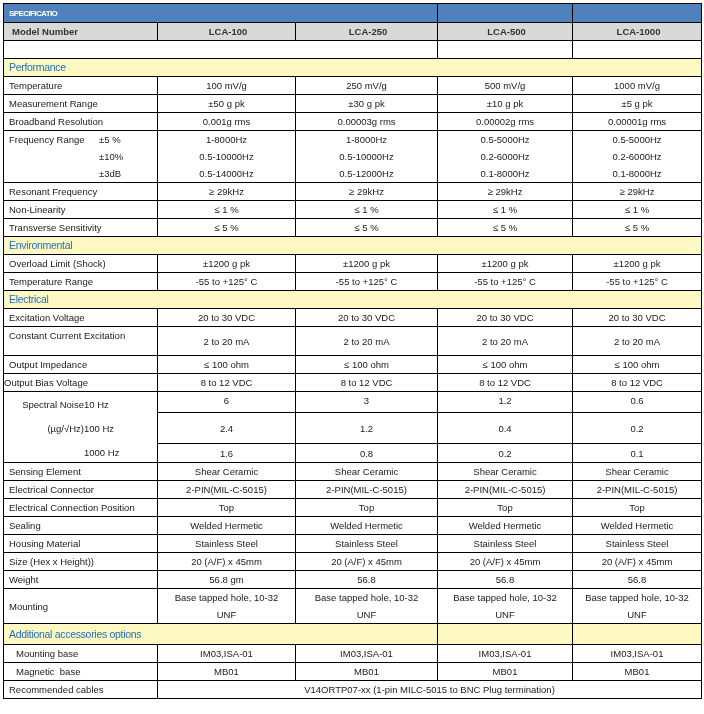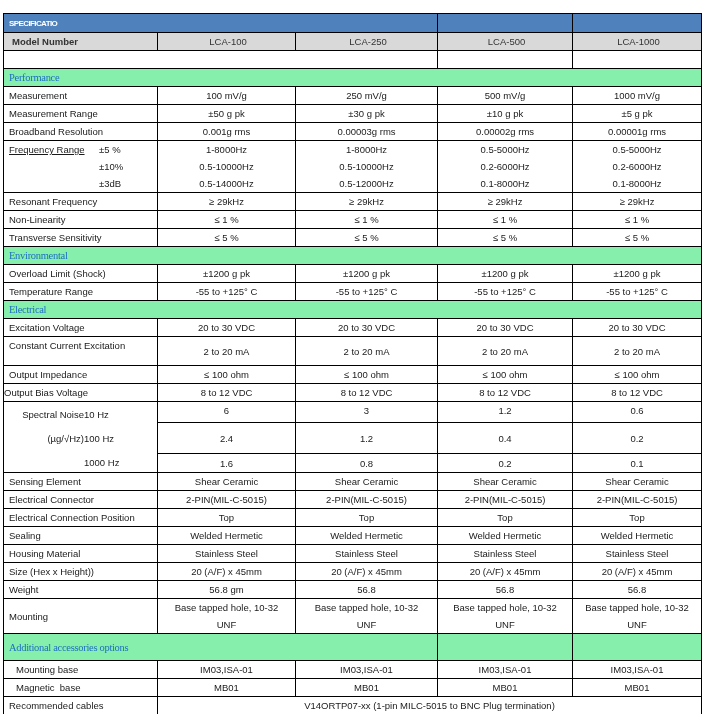--- a/index.html
+++ b/index.html
@@ -1,31 +1,31 @@
 <!DOCTYPE html>
 <html><head>
 <meta charset="utf-8">
 <style>
   html, body { margin:0; padding:0; background:#ffffff; }
   body { width:704px; height:714px; position:relative; overflow:hidden;
          font-family:"Liberation Sans", sans-serif; font-size:9.5px; color:#1a1a1a; }
-  table.spec { position:absolute; left:3px; top:13px; border-collapse:collapse;
+  table.spec { position:absolute; left:3px; top:3px; border-collapse:collapse;
                table-layout:fixed; width:698px; }
   table.spec td { border:1.5px solid #000; padding:0 5px; overflow:hidden; white-space:nowrap;
                   vertical-align:middle; line-height:17px; }
   td.c { text-align:center; }
   td.l { text-align:left; }
   tr.title td { background:#4f81bd; color:#fff; font-weight:bold; font-size:8px; letter-spacing:-0.6px; height:18px; }
   tr.model td { background:#d9d9d9; font-weight:bold; color:#333; height:17px;padding-left:8px; }
-  tr.model td.c { font-weight:normal; }
+  tr.model td.c { font-weight:bold; }
   tr.blank td { height:17px; }
-  tr.section td { background:#86efac; color:#1f6fbf; font-size:10.5px; letter-spacing:-0.3px; height:17px;font-family:Liberation Serif, serif; }
+  tr.section td { background:#fef9c3; color:#1f6fbf; font-size:10.5px; letter-spacing:-0.3px; height:17px; }
   td.nobot   { border-bottom:none !important; }
   td.notop   { border-top:none !important; }
-  .freqlabel { display:inline-block; width:90px;text-decoration:underline; }
+  .freqlabel { display:inline-block; width:90px; }
   .freqtol { display:inline-block; width:40px; }
   .noiselbl { display:inline-block; width:75px;text-align:right; }
   .noisefreq { display:inline-block; width:50px; }
   .two-line { line-height:17px; white-space:normal; }
 </style>
 </head>
 <body>
 
 <table class="spec">
   <colgroup>
@@ -55,21 +55,21 @@
     <td colspan="3"></td>
     <td></td>
     <td></td>
   </tr>
 
   <tr class="section">
     <td colspan="5">Performance</td>
   </tr>
 
   <tr>
-    <td class="l">Measurement</td>
+    <td class="l">Temperature</td>
     <td class="c">100 mV/g</td>
     <td class="c">250 mV/g</td>
     <td class="c">500 mV/g</td>
     <td class="c">1000 mV/g</td>
   </tr>
   <tr>
     <td class="l">Measurement Range</td>
     <td class="c">±50  g pk</td>
     <td class="c">±30  g pk</td>
     <td class="c">±10  g pk</td>
@@ -261,21 +261,21 @@
     <td class="c">56.8</td>
   </tr>
   <tr>
     <td class="l">Mounting</td>
     <td class="c two-line"><span>Base tapped hole, 10-32</span><br><span>UNF</span></td>
     <td class="c two-line"><span>Base tapped hole, 10-32</span><br><span>UNF</span></td>
     <td class="c two-line"><span>Base tapped hole, 10-32</span><br><span>UNF</span></td>
     <td class="c two-line"><span>Base tapped hole, 10-32</span><br><span>UNF</span></td>
   </tr>
 
-  <tr class="section" style="height:27px">
+  <tr class="section" style="height:21px">
     <td colspan="3">Additional accessories options</td>
     <td></td>
     <td></td>
   </tr>
   <tr>
     <td class="l" style="padding-left:12px">Mounting base</td>
     <td class="c">IM03,ISA-01</td>
     <td class="c">IM03,ISA-01</td>
     <td class="c">IM03,ISA-01</td>
     <td class="c">IM03,ISA-01</td>

